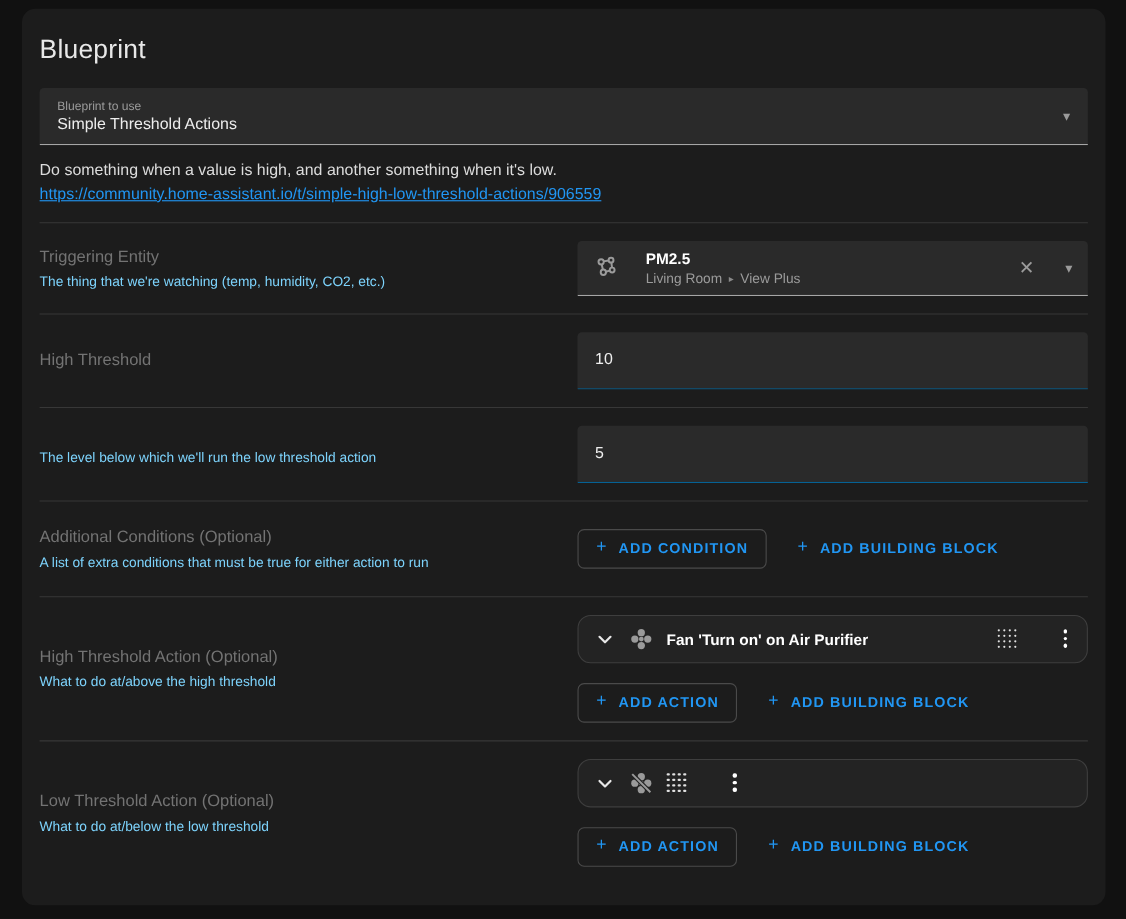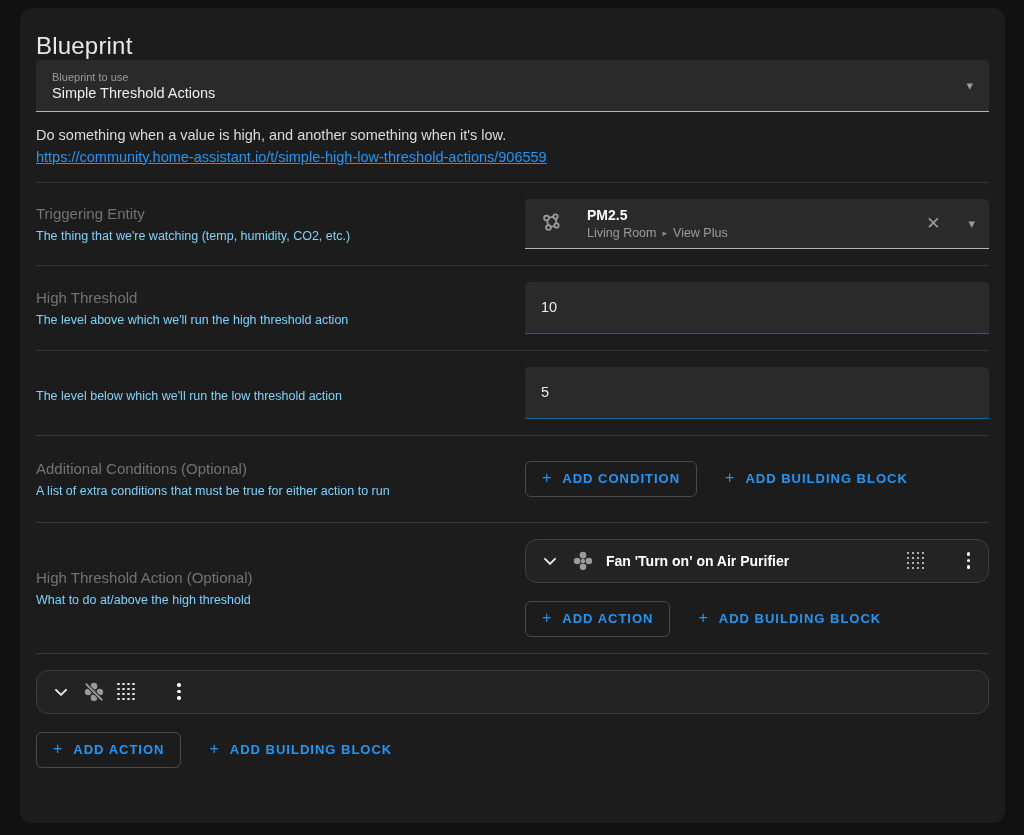--- a/index.html
+++ b/index.html
@@ -4,21 +4,21 @@
 <style>
   * { margin:0; padding:0; box-sizing:border-box; }
   html,body { width:1024px; height:835px; background:#111111; overflow:hidden;
     font-family:"Liberation Sans", sans-serif; }
   .card { position:absolute; left:20px; top:8px; width:985px; height:815px;
     background:#1c1c1c; border-radius:12px; padding:0 16px; overflow:hidden; }
 
   .card-title { padding-top:24px; font-size:24px; font-weight:400; color:#e8e8e8; letter-spacing:.2px; }
 
   
-  .select-field { height:52px; background:#2a2a2a;
+  .select-field { margin-top:20px; height:52px; background:#2a2a2a;
     border-radius:4px 4px 0 0; border-bottom:1px solid #b5b5b5;
     display:flex; align-items:center; padding:0 16px; cursor:pointer; }
   .select-texts { flex:1; display:flex; flex-direction:column; gap:2px; }
   .select-label { font-size:11px; color:#9b9b9b; }
   .select-value { font-size:14.5px; color:#ededed; }
   .caret { color:#9b9b9b; font-size:13px; line-height:1; }
 
   .desc { margin-top:13px; font-size:14.5px; color:#dcdcdc; line-height:1.5; }
   .desc a { color:#2196f3; text-decoration:underline; font-size:14.5px;margin-top:32px; }
 
@@ -124,21 +124,20 @@
           </div>
           <span class="icon-btn">✕</span>
           <span class="caret">▾</span>
         </div>
       </div>
     </div>
 
     <div class="row">
       <div class="row-left">
         <div class="row-title">High Threshold</div>
-        <div class="row-sub">The level above which we'll run the high threshold action</div>
       </div>
       <div class="row-right">
         <input class="text-input" type="text" value="10" style="">
       </div>
     </div>
 
     <div class="row">
       <div class="row-left">
         <div class="row-sub">The level below which we'll run the low threshold action</div>
       </div>
@@ -217,20 +216,24 @@
           </button>
           <button class="btn">
             <span class="plus">+</span>
             <span>ADD BUILDING BLOCK</span>
           </button>
         </div>
       </div>
     </div>
 
     <div class="row tall last">
+      <div class="row-left">
+        <div class="row-title">Low Threshold Action (Optional)</div>
+        <div class="row-sub">What to do at/below the low threshold</div>
+      </div>
       <div class="row-right">
         <div class="action-card">
           <svg class="svg-icon" width="20" height="20" viewBox="0 0 24 24">
             <polyline points="6,9.5 12,15.5 18,9.5" fill="none" stroke="#e8e8e8" stroke-width="2.4" stroke-linecap="round" stroke-linejoin="round"></polyline>
           </svg>
           <svg class="svg-icon" width="22" height="22" viewBox="0 0 24 24">
             <g fill="#9a9a9a">
               <circle cx="12" cy="5.6" r="3.6"></circle>
               <circle cx="18.4" cy="12" r="3.6"></circle>
               <circle cx="12" cy="18.4" r="3.6"></circle>

